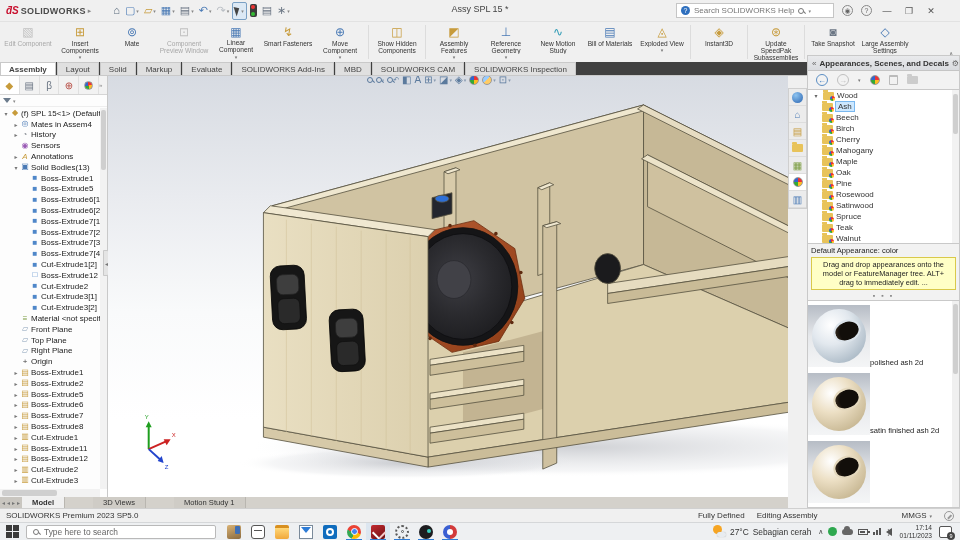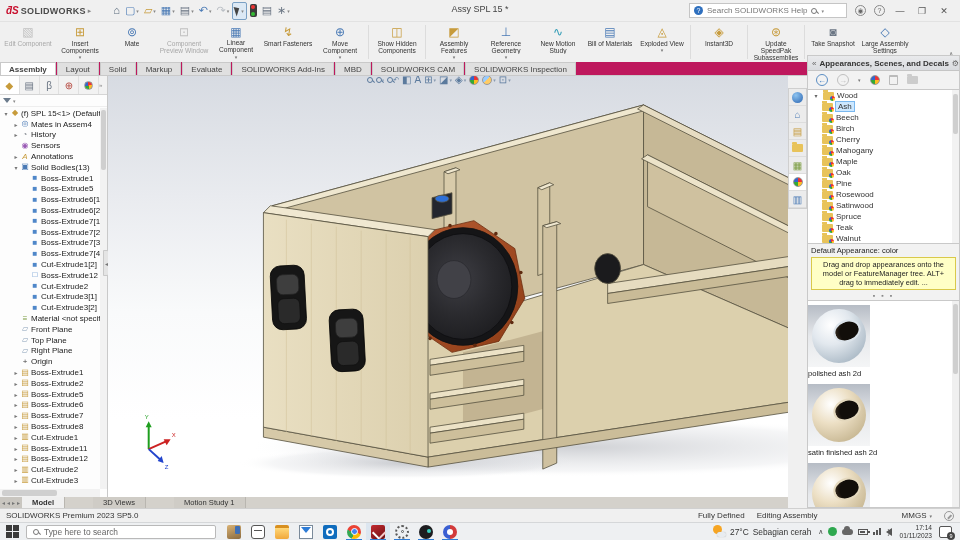--- a/index.html
+++ b/index.html
@@ -13,40 +13,40 @@
   .qat{display:flex;align-items:center;margin-left:14px;gap:1px;}
   .qbtn{display:flex;align-items:center;height:18px;padding:0 2px;border-radius:2px;color:#5b6b7d;}
   .qbtn .g{font-size:11px;line-height:11px;}
   .qbtn .caret{font-size:5px;color:#888;margin-left:1px;}
   .qbtn.active{background:#dce9f5;border:1px solid #7aa0c4;}
   .cursor-glyph{width:0;height:0;border-left:5px solid #444;border-top:3px solid transparent;border-bottom:7px solid transparent;transform:rotate(-18deg);display:inline-block;}
   .traffic{width:7px;height:13px;background:#3c3c3c;border-radius:2px;display:flex;flex-direction:column;align-items:center;justify-content:space-around;}
   .traffic i{width:4px;height:4px;border-radius:50%;display:block;}
   .traffic .r{background:#e33;} .traffic .gn{background:#3b3;}
   #win-title{position:absolute;left:50%;transform:translateX(-50%);top:4px;font-size:9px;color:#444;}
-  .tright{margin-left:auto;display:flex;align-items:center;gap:8px;padding-right:9px;}
+  .tright{margin-left:auto;display:flex;align-items:center;gap:8px;padding-right:22px;}
   .searchbox{display:flex;align-items:center;gap:4px;background:#fff;border:1px solid #c5c5c5;height:15px;padding:0 4px;width:158px;}
   .helpball{width:9px;height:9px;border-radius:50%;background:#2e6fbe;color:#fff;font-size:7px;line-height:9px;text-align:center;}
   .searchbox .stxt{color:#777;font-size:8px;white-space:nowrap;}
   .mag{width:6px;height:6px;border:1.2px solid #777;border-radius:50%;position:relative;display:inline-block;}
   .mag::after{content:"";position:absolute;width:3px;height:1.2px;background:#777;transform:rotate(45deg);right:-3px;bottom:-1px;}
   .wbtn{color:#555;font-size:9px;width:14px;text-align:center;}
   .circ{width:11px;height:11px;border:1px solid #888;border-radius:50%;font-size:7px;line-height:10px;text-align:center;color:#666;}
   
   #ribbon{position:absolute;left:0;top:22px;width:960px;height:40px;background:#f0f0f0;display:flex;align-items:stretch;padding:1px 2px;}
   .rbtn{display:flex;flex-direction:column;align-items:center;width:52px;padding-top:2px;border:1px solid transparent;}
   .rbtn .ricon{height:14px;font-size:12px;line-height:13px;}
   .rbtn .rlabel{font-size:6.6px;line-height:7px;text-align:center;color:#333;max-height:21px;overflow:hidden;}
   .rbtn .caret{font-size:5px;color:#777;}
   .rbtn.disabled .rlabel{color:#a8a8a8;}
   .rbtn.disabled .ricon{color:#c0c0c0 !important;}
   .rsep{width:1px;background:#dcdcdc;margin:2px 2px;}
   #ribbon-collapse{position:absolute;right:6px;top:50px;color:#888;font-size:8px;}
   
-  #tabrow{position:absolute;left:0;top:62px;width:812px;height:14px;background:#be185d;border-bottom:1px solid #c9c9c9;display:flex;align-items:flex-end;}
+  #tabrow{position:absolute;left:0;top:62px;width:812px;height:14px;background:#404040;border-bottom:1px solid #c9c9c9;display:flex;align-items:flex-end;}
   .tab{font-size:8px;color:#444;padding:2px 8px 1px;border:1px solid #c9c9c9;border-bottom:none;background:#e0e0e0;margin-right:1px;white-space:nowrap;}
   .tab.active{background:#fff;font-weight:bold;}
   
   #leftpanel{position:absolute;left:0;top:76px;width:108px;height:421px;background:#fdfdfd;border-right:1px solid #c9c9c9;}
   #fmtabs{height:19px;display:flex;border-bottom:1px solid #d5d5d5;background:#f2f2f2;}
   .fmtab{width:20px;display:flex;align-items:center;justify-content:center;font-size:10px;border-right:1px solid #e0e0e0;}
   .fmtab.active{background:#fff;}
   .fmmore{width:8px;font-size:6px;color:#888;display:flex;align-items:center;}
   #filterrow{height:12px;display:flex;align-items:center;padding-left:3px;gap:2px;border-bottom:1px solid #eee;}
   .funnel{width:0;height:0;border-left:4px solid transparent;border-right:4px solid transparent;border-top:5px solid #6b7b8c;display:inline-block;}
@@ -93,21 +93,21 @@
   .mrow .mlabel{font-size:8px;}
   .mrow.sel .mlabel{background:#cde8ff;outline:1px solid #7ab8ef;padding:0 2px;}
   .mfold{width:11px;height:8px;background:#e8c35a;border-radius:1px;position:relative;flex:none;}
   .mfold::before{content:"";position:absolute;left:0;top:-2px;width:5px;height:2px;background:#e8c35a;}
   .mfold::after{content:"";position:absolute;right:-1px;bottom:-1px;width:5px;height:5px;border-radius:50%;background:conic-gradient(#e33 0 25%,#fb2 25% 50%,#3a3 50% 75%,#36c 75% 100%);}
   #tp-tree .vscroll{top:0;bottom:0;}
   #tp-default{font-size:7.6px;padding:2px 3px 1px;color:#222;}
   #tp-tip{margin:1px 3px;background:#ffffc6;border:1px solid #d9c94a;font-size:7.4px;line-height:9px;text-align:center;padding:2px 3px;color:#222;}
   #tp-split{height:9px;display:flex;align-items:center;justify-content:center;color:#888;font-size:7px;letter-spacing:2px;}
   #tp-thumbs{flex:1;background:#fff;border-top:1px solid #c9c9c9;overflow:hidden;position:relative;padding-top:4px;}
-  .thumbitem{display:flex;flex-direction:column;align-items:flex-start;margin-bottom:6px;}
+  .thumbitem{display:flex;align-items:flex-end;margin-bottom:6px;}
   .tile{width:62px;height:62px;background:linear-gradient(180deg,#b6bcc5,#e6e8eb 50%,#f4f5f6);display:flex;align-items:center;justify-content:center;}
   .sphere{width:54px;height:54px;border-radius:50%;position:relative;background:radial-gradient(circle at 35% 30%,#ffffff 0%,var(--c1) 38%,var(--c2) 78%,#8e8471 100%);}
   .sphere::after{content:"";position:absolute;right:5px;top:11px;width:24px;height:18px;border-radius:50%;background:radial-gradient(circle at 60% 60%,#120e0a 55%,#4a3a28);border:2px solid var(--rim);transform:rotate(-22deg);}
   .sphere.blue{--c1:#e2e8ee;--c2:#aebcc8;--rim:#dbe3ea;}
   .sphere.cream{--c1:#ecdfc4;--c2:#c9b995;--rim:#e4d8bd;}
   .thumbcap{font-size:7.6px;color:#222;margin-top:2px;}
   #tp-thumbs .vscroll{top:0;bottom:0;background:#f0f0f0;}
   
   #doctabs{position:absolute;left:0;top:497px;width:788px;height:11px;background:#d4d1cb;display:flex;align-items:stretch;font-size:7.6px;}
   .dnav{display:flex;align-items:center;padding:0 2px;color:#777;font-size:6px;gap:2px;background:#c9c6c0;}

